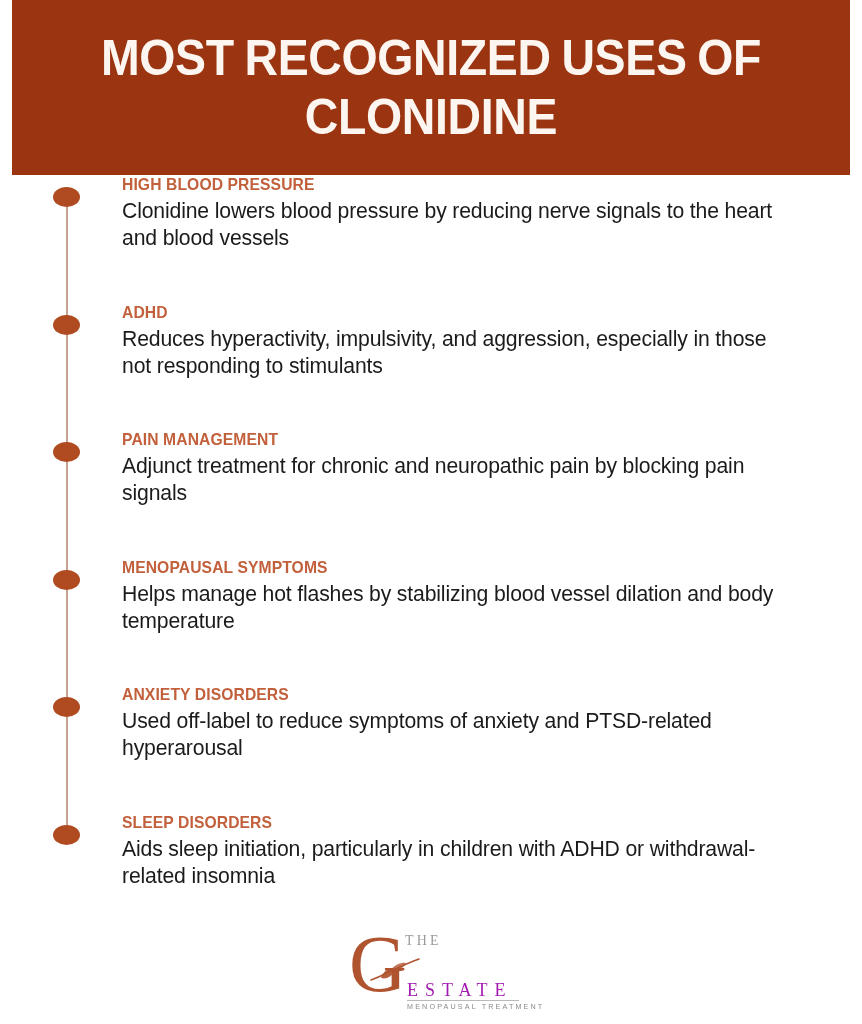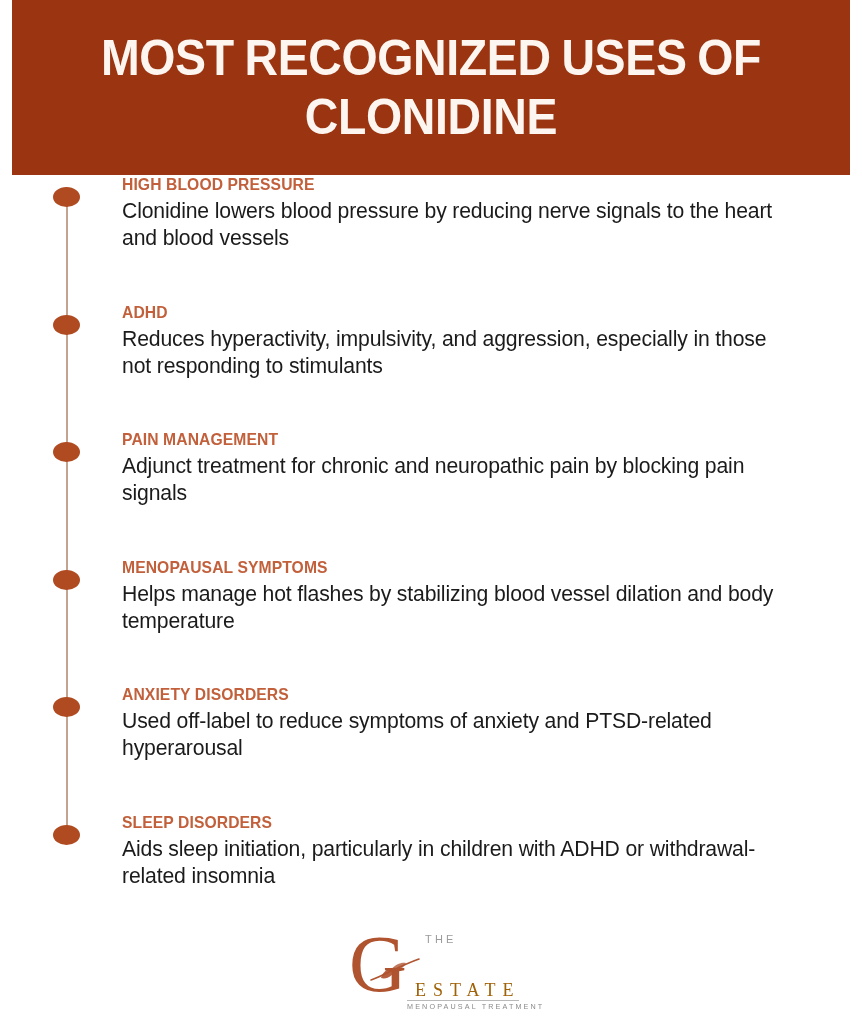--- a/index.html
+++ b/index.html
@@ -110,42 +110,42 @@
   .logo-g {
     position:absolute;
     left:8px; top:-4px;
     font-family:"Liberation Serif", serif;
     font-size:80px;
     color:#B0532F;
     line-height:1;
   }
   .logo-the {
     position:absolute;
-    left:84px; top:5px;
-    font-family:Liberation Sans, sans-serif;
-    font-size:11px;
+    left:64px; top:5px;
+    font-family:Liberation Serif, serif;
+    font-size:14px;
     letter-spacing:3.2px;
     color:#9B9B9B;
   }
   .logo-rove {
     position:absolute;
     left:62px; top:16px;
     font-family:"Liberation Serif", serif;
     font-size:40px;
     letter-spacing:0.5px;
     color:#6B6B6B;
     line-height:1;
   }
   .logo-estate {
     position:absolute;
-    left:74px; top:53px;
+    left:66px; top:53px;
     font-family:"Liberation Serif", serif;
     font-size:18px;
     letter-spacing:7px;
-    color:#a16207;
+    color:#a21caf;
     line-height:1;
   }
   .logo-rule {
     position:absolute;
     left:66px; top:72px;
     width:112px; height:1px;
     background:#B9B9B9;
   }
   .logo-tag {
     position:absolute;

